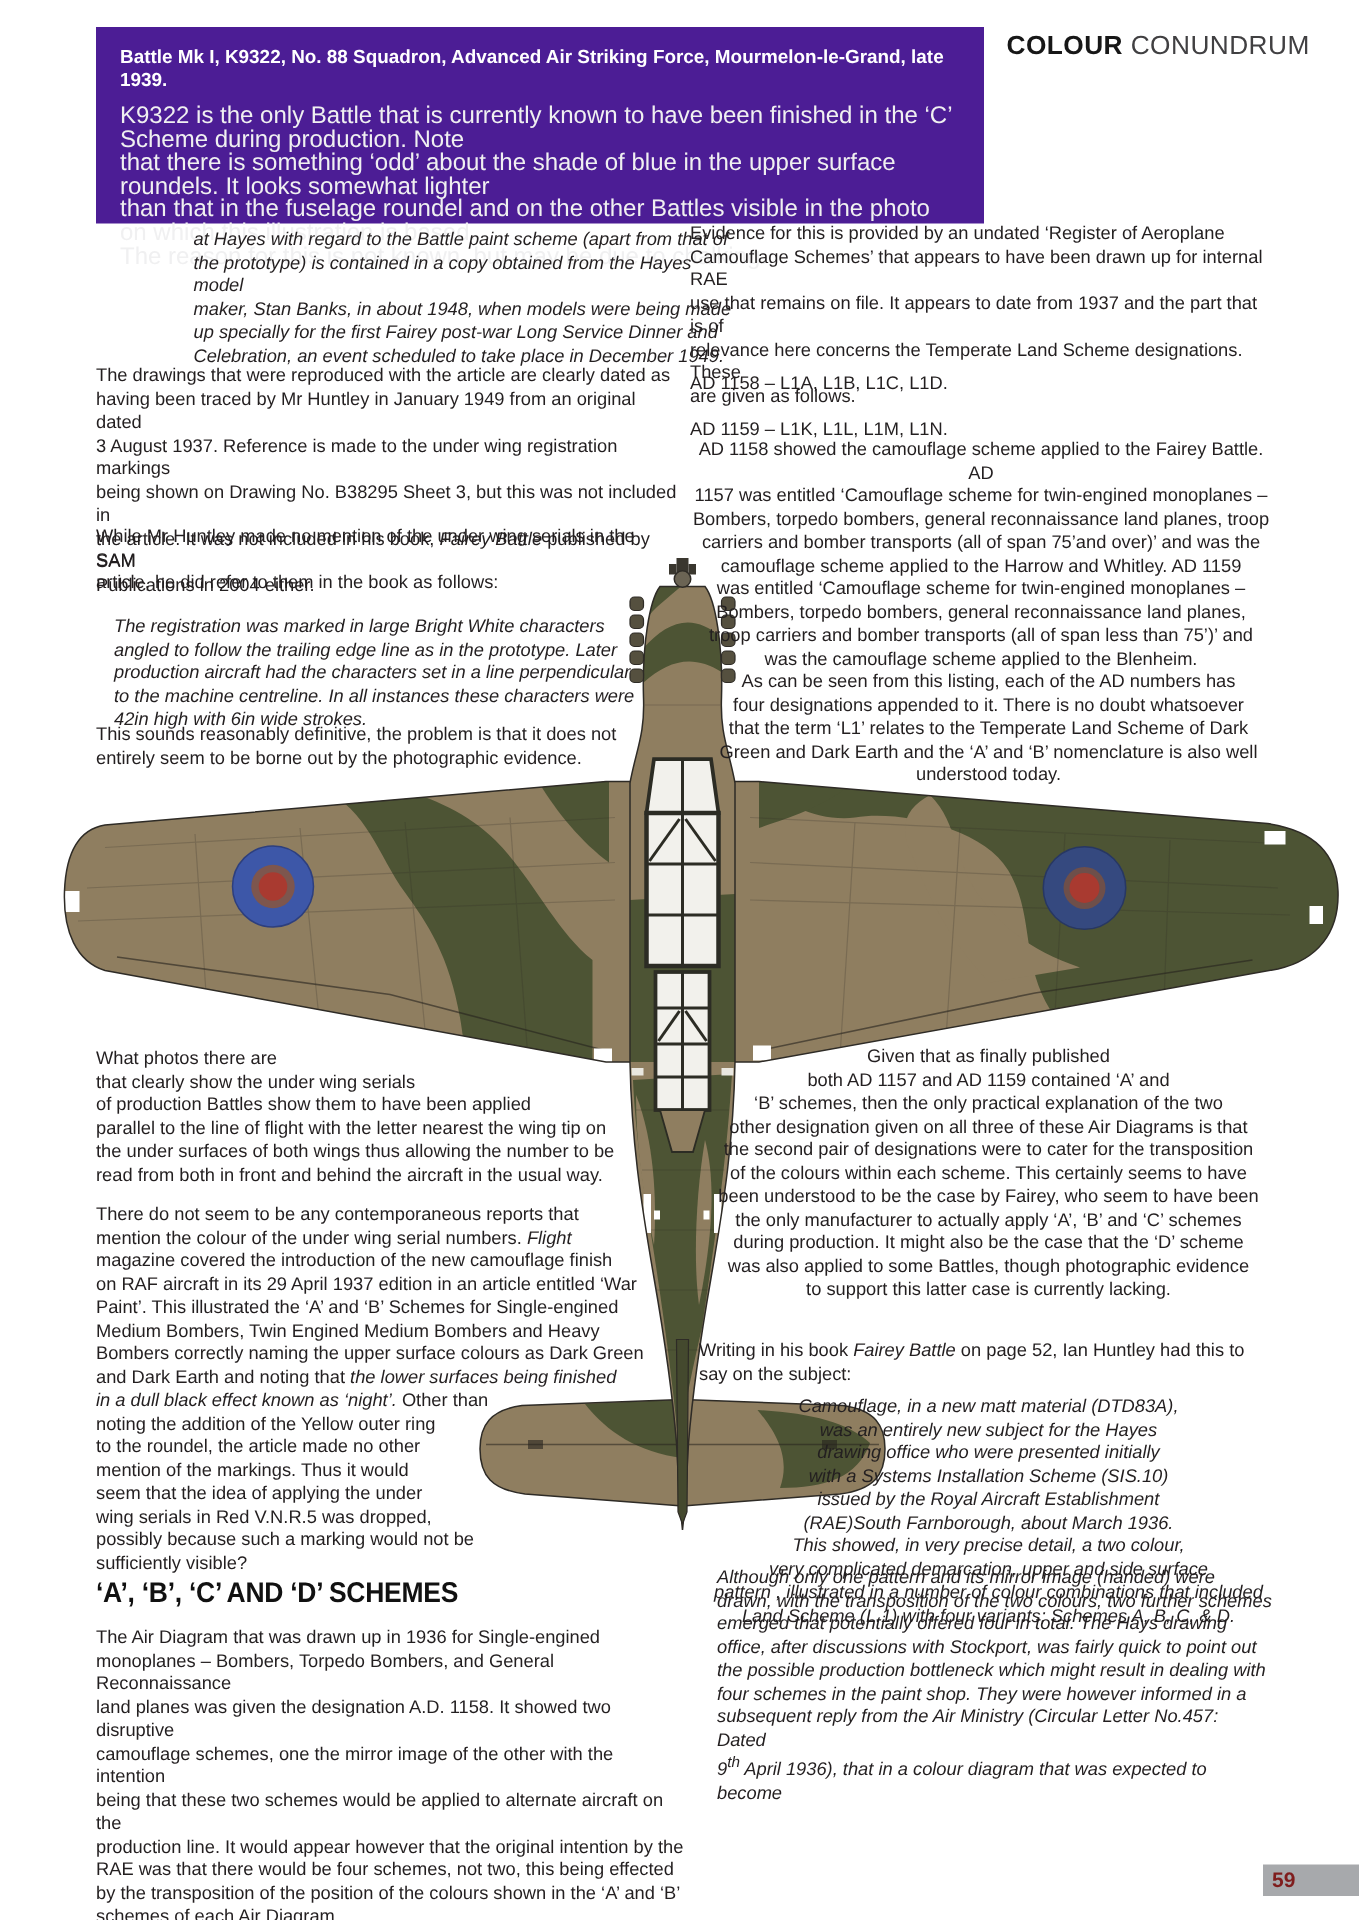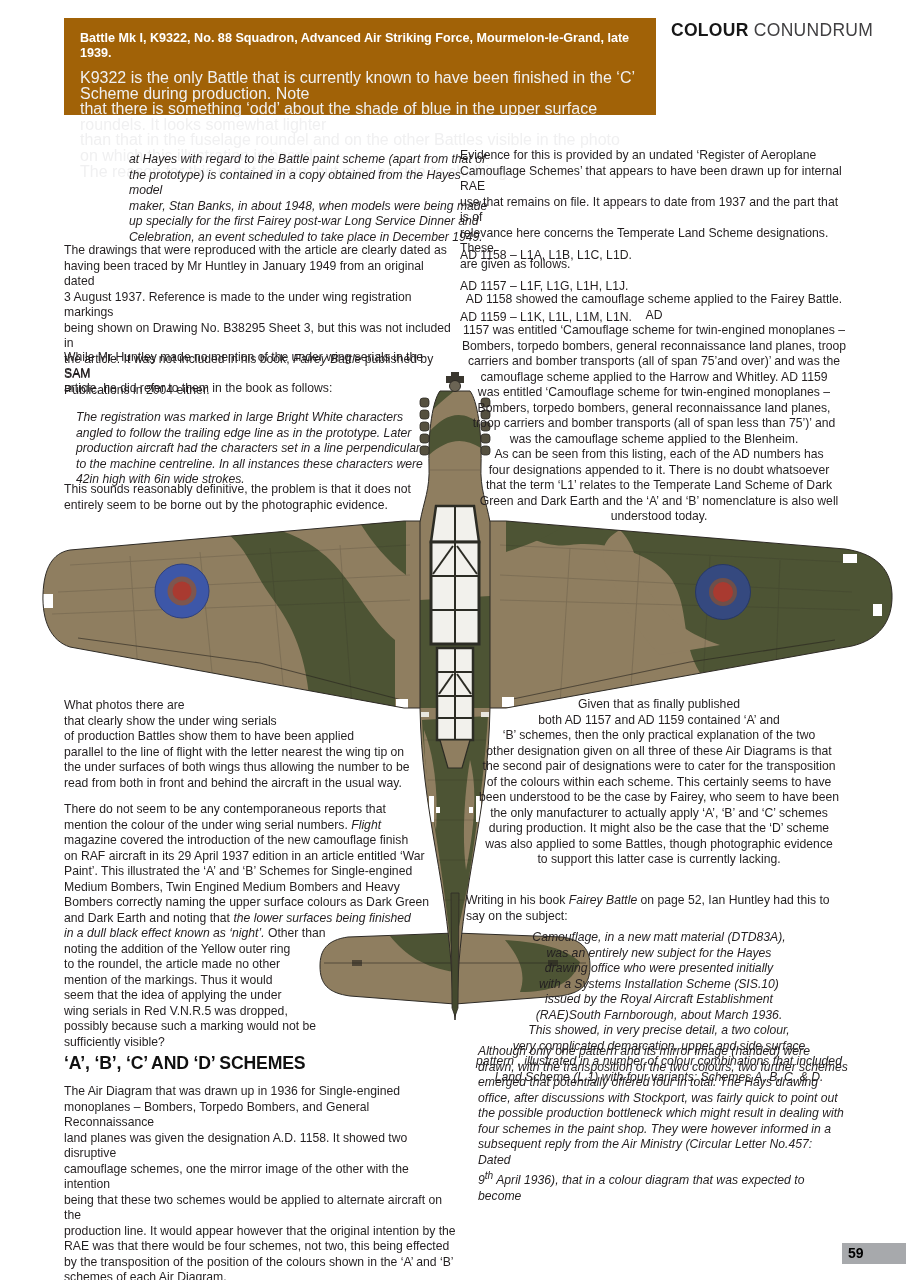--- a/index.html
+++ b/index.html
@@ -3,35 +3,35 @@
 <meta charset="utf-8">
 <style>
   html,body{margin:0;padding:0;background:#ffffff;}
   #page{position:relative;width:906px;height:1280px;background:#ffffff;overflow:hidden;
         font-family:"Liberation Sans",sans-serif;color:#231f20;}
   .abs{position:absolute;}
   .body-text{font-size:12.2px;line-height:15.5px;white-space:pre-line;}
   .italic{font-style:italic;}
   .center{text-align:center;}
   
-  .caption-box{left:64px;top:18px;width:592px;height:97px;background:#a16207;color:#ffffff;
+  .caption-box{left:64px;top:18px;width:592px;height:131px;background:#4c1d95;color:#ffffff;
                box-sizing:border-box;padding:13px 16px 10px 16px;}
   .caption-title{font-size:12.6px;line-height:15px;font-weight:bold;}
   .caption-body{margin-top:9px;font-size:16px;line-height:15.6px;color:#f0f0f1;white-space:pre-line;}
   .masthead{left:671px;top:20px;font-size:17.5px;letter-spacing:.3px;white-space:nowrap;}
   .masthead .b{font-weight:800;color:#171717;}
   .masthead .l{font-weight:400;color:#414042;}
   
   .section-heading{font-size:19px;font-weight:800;letter-spacing:-0.2px;color:#111;
                    transform:scaleX(.93);transform-origin:left;white-space:nowrap;}
   
   .footer{right:0;top:1243px;display:flex;align-items:center;}
   .footer .issue{font-size:14.5px;font-weight:bold;letter-spacing:2.2px;color:#939598;white-space:nowrap;}
   .footer .dot{color:#be1e2d;font-weight:bold;margin:0 7px;}
-  .page-box{margin-left:9px;width:64px;height:21px;background:#a7a9ac;color:#000000;
+  .page-box{margin-left:9px;width:64px;height:21px;background:#a7a9ac;color:#7f1d1d;
             font-size:14px;font-weight:bold;line-height:21px;padding-left:6px;box-sizing:border-box;}
   svg{display:block;}
 </style>
 </head>
 <body>
 
 <div id="page">
 
   <svg class="abs" style="left:0;top:0;pointer-events:none;" width="906" height="1280" viewBox="0 0 906 1280">
     <defs>
@@ -247,21 +247,20 @@
 by the transposition of the position of the colours shown in the ‘A’ and ‘B’
 schemes of each Air Diagram.</div>
 
   <div class="abs body-text" style="left:460px;top:148px;width:388px;">Evidence for this is provided by an undated ‘Register of Aeroplane
 Camouflage Schemes’ that appears to have been drawn up for internal RAE
 use that remains on file. It appears to date from 1937 and the part that is of
 relevance here concerns the Temperate Land Scheme designations. These
 are given as follows.</div>
   <div class="abs body-text" style="left:460px;top:232px;width:388px;">
     <div>AD 1158 – L1A, L1B, L1C, L1D.</div>
-    <div>AD 1157 – L1F, L1G, L1H, L1J.</div>
     <div>AD 1159 – L1K, L1L, L1M, L1N.</div>
   </div>
   <div class="abs body-text center" style="left:460px;top:292px;width:388px;">AD 1158 showed the camouflage scheme applied to the Fairey Battle. AD
 1157 was entitled ‘Camouflage scheme for twin-engined monoplanes –
 Bombers, torpedo bombers, general reconnaissance land planes, troop
 carriers and bomber transports (all of span 75’and over)’ and was the
 camouflage scheme applied to the Harrow and Whitley. AD 1159
 was entitled ‘Camouflage scheme for twin-engined monoplanes –
 Bombers, torpedo bombers, general reconnaissance land planes,
 troop carriers and bomber transports (all of span less than 75’)’ and

